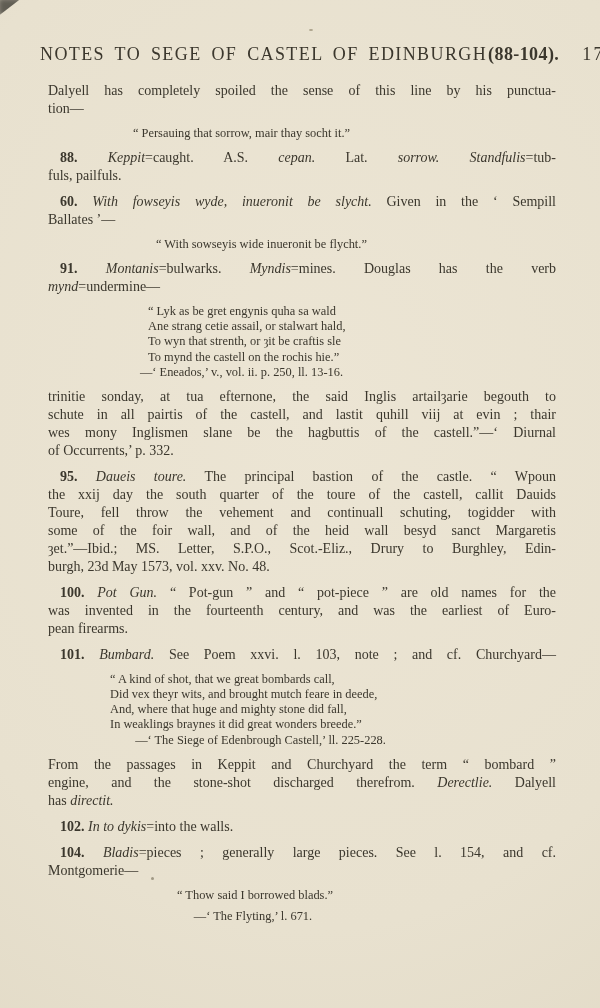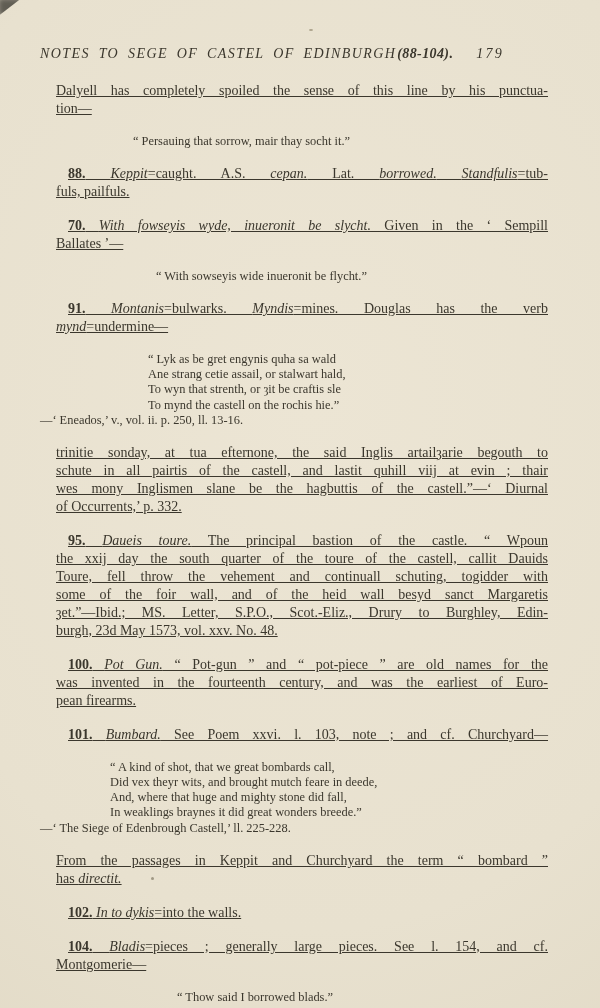--- a/index.html
+++ b/index.html
@@ -27,40 +27,40 @@
   }
   .speck2 {
     position: absolute; left: 309px; top: 29px; width: 4px; height: 2px;
     border-radius: 50%; background: #a59c85; opacity: .9;
   }
   .content {
     position: absolute; left: 40px; top: 46px; width: 524px;
   }
   .header {
     display: flex; align-items: flex-start;
-    font-size: 14px; line-height: 16px;
+    font-size: 18px; line-height: 16px;
     letter-spacing: 1.4px; word-spacing: 4px;
-    margin-bottom: 20px; white-space: nowrap; font-style: italic;
+    margin-bottom: 20px; white-space: nowrap;
   }
   .hrange { font-weight: 700; margin-left: 1px; letter-spacing: .4px; word-spacing: 0; }
   .hpage  { margin-left: 23px; letter-spacing: 2.2px; }
-  .para { margin: 16px; text-decoration: underline; }
+  .para { margin: 8px; }
   .line {
     font-size: 14px; line-height: 18px;
     text-align: justify; text-align-last: justify;
   }
   .line.end { text-align-last: left; }
   .line.ind { text-indent: 12px; }
   .quote { margin: 3px 0 6px; }
   .quote .qline { font-size: 12.4px; line-height: 15px; }
   .verse { margin-top: 4px; }
   .verse .qline { font-size: 12.4px; line-height: 15.2px; }
   .attr {
     font-size: 12.4px; line-height: 15px;
-    text-align: left; margin: 0 0 6px;
+    text-align: center; margin: 0 0 6px;
   }
   span.i { font-style: italic; }
   span.b { font-weight: 700; }
 </style>
 </head>
 <body>
 
 <div class="page" style="--paper: #e8e1cf; --paper-light: #ece5d4; --paper-dark: #ded6c1; --ink: #3b372d;">
   <div class="corner"></div>
   <div class="speck"></div>
@@ -73,25 +73,25 @@
     </div>
     <div id="page-body">
         <div class="para">
           <div class="line"><span>Dalyell has completely spoiled the sense of this line by his punctua-</span></div>
           <div class="line end"><span>tion—</span></div>
         </div>
         <div class="quote" style="margin-left: 93px;">
           <div class="qline"><span>“ Persauing that sorrow, mair thay socht it.”</span></div>
         </div>
         <div class="para">
-          <div class="line ind"><span class="b">88.</span><span> </span><span class="i">Keppit</span><span>=caught. A.S. </span><span class="i">cepan.</span><span> Lat. </span><span class="i">borrowed.</span><span> </span><span class="i">Standfulis</span><span>=tub-</span></div>
+          <div class="line ind"><span class="b">88.</span><span> </span><span class="i">Keppit</span><span>=caught. A.S. </span><span class="i">cepan.</span><span> Lat. </span><span class="i">sorrow.</span><span> </span><span class="i">Standfulis</span><span>=tub-</span></div>
           <div class="line end"><span>fuls, pailfuls.</span></div>
         </div>
         <div class="para">
-          <div class="line ind"><span class="b">70.</span><span> </span><span class="i">With fowseyis wyde, inueronit be slycht.</span><span> Given in the ‘ Sempill</span></div>
+          <div class="line ind"><span class="b">60.</span><span> </span><span class="i">With fowseyis wyde, inueronit be slycht.</span><span> Given in the ‘ Sempill</span></div>
           <div class="line end"><span>Ballates ’—</span></div>
         </div>
         <div class="quote" style="margin-left: 116px;">
           <div class="qline"><span>“ With sowseyis wide inueronit be flycht.”</span></div>
         </div>
         <div class="para">
           <div class="line ind"><span class="b">91.</span><span> </span><span class="i">Montanis</span><span>=bulwarks. </span><span class="i">Myndis</span><span>=mines. Douglas has the verb</span></div>
           <div class="line end"><span class="i">mynd</span><span>=undermine—</span></div>
         </div>
         <div class="verse" style="margin-left: 108px;">
@@ -125,20 +125,21 @@
         </div>
         <div class="verse" style="margin-left: 70px;">
           <div class="qline"><span>“ A kind of shot, that we great bombards call,</span></div>
           <div class="qline"><span>Did vex theyr wits, and brought mutch feare in deede,</span></div>
           <div class="qline"><span>And, where that huge and mighty stone did fall,</span></div>
           <div class="qline"><span>In weaklings braynes it did great wonders breede.”</span></div>
         </div>
         <div class="attr" style="padding-right: 83px;"><span>—‘ The Siege of Edenbrough Castell,’ ll. 225-228.</span></div>
         <div class="para">
           <div class="line"><span>From the passages in Keppit and Churchyard the term “ bombard ”</span></div>
+          <div class="line"><span>engine, and the stone-shot discharged therefrom. </span><span class="i">Derectlie.</span><span> Dalyell</span></div>
           <div class="line end"><span>has </span><span class="i">directit.</span></div>
         </div>
         <div class="para">
           <div class="line end ind"><span class="b">102.</span><span> </span><span class="i">In to dykis</span><span>=into the walls.</span></div>
         </div>
         <div class="para">
           <div class="line ind"><span class="b">104.</span><span> </span><span class="i">Bladis</span><span>=pieces ; generally large pieces. See l. 154, and cf.</span></div>
           <div class="line end"><span>Montgomerie—</span></div>
         </div>
         <div class="quote" style="margin-left: 137px;">

